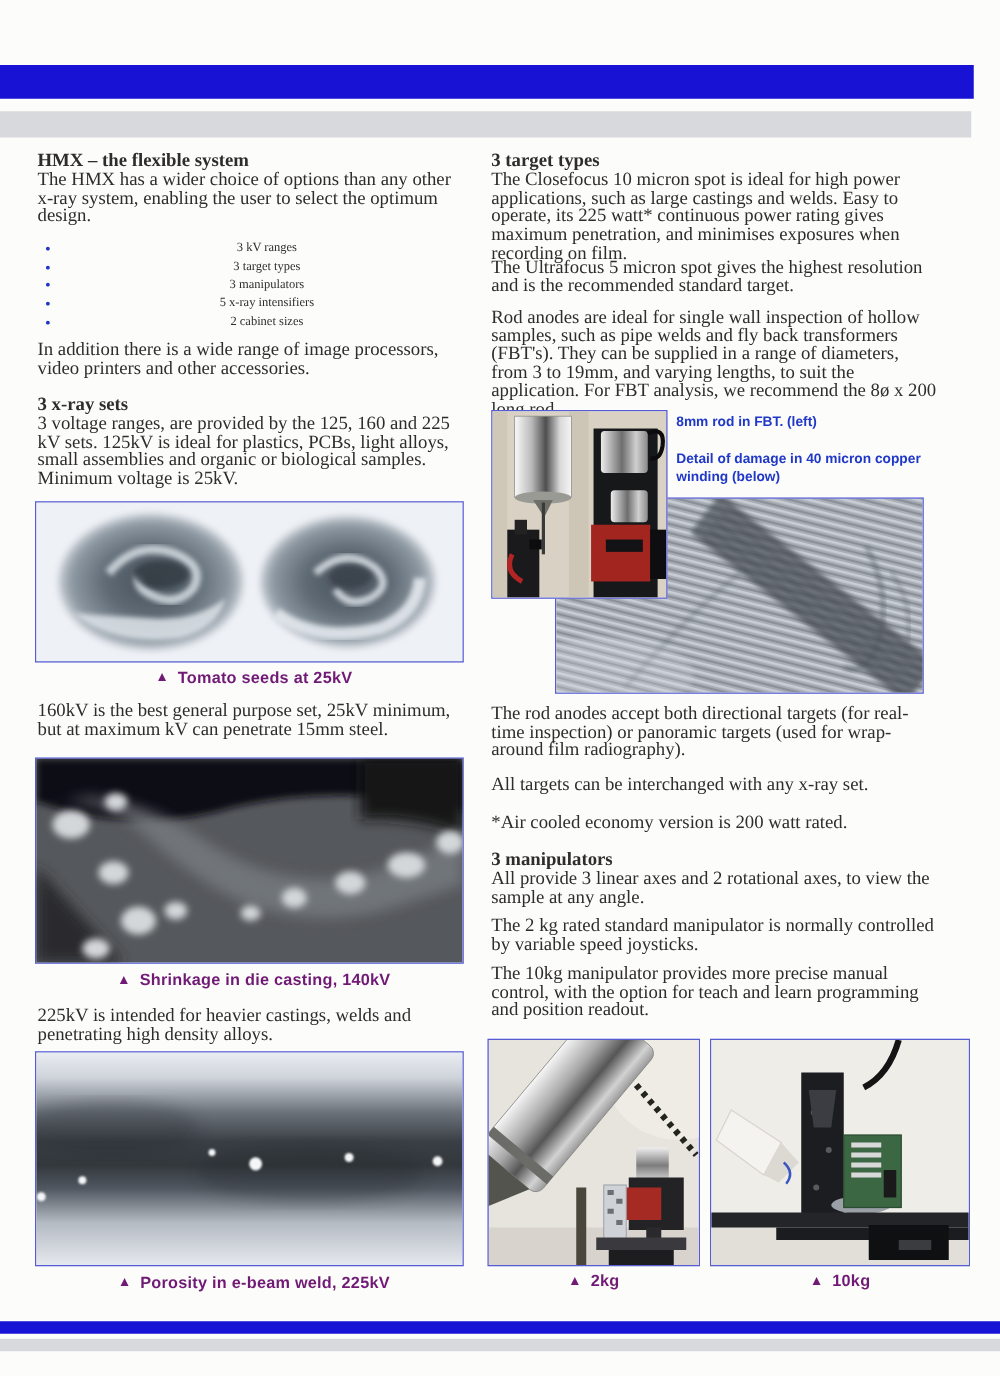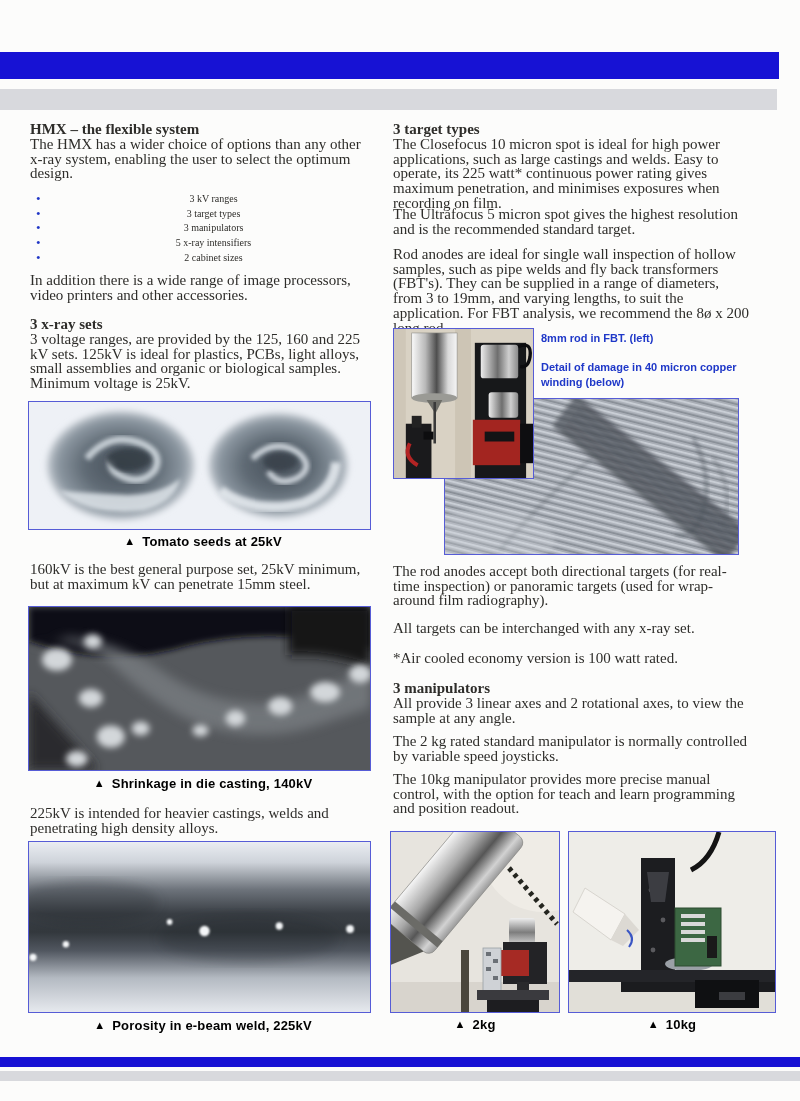--- a/index.html
+++ b/index.html
@@ -23,21 +23,21 @@
 
   ul.bullets{margin:0;padding:0;}
   ul.bullets li{list-style:none;position:relative;padding-left:21px;
                 font-size:10px;line-height:14.7px;color:#2e2d2a;text-align:center;}
   ul.bullets li::before{content:"•";position:absolute;left:6px;top:0;color:#2036c6;font-size:13px;}
 
   .photo{position:absolute;border:1.5px solid #565cd6;box-sizing:border-box;background:#dfe2e8;}
   .photo svg{display:block;width:100%;height:100%;}
 
   .cap{font-family:"Liberation Sans",sans-serif;font-weight:bold;font-size:13px;line-height:15px;
-       color:#000000;text-align:center;letter-spacing:0.2px;}
+       color:#701a75;text-align:center;letter-spacing:0.2px;}
   .cap .tri{font-size:11px;margin-right:7px;position:relative;top:-1px;}
   .fbt-caps{position:absolute;left:148px;top:331px;width:215px;
             font-family:"Liberation Sans",sans-serif;font-weight:bold;font-size:11px;line-height:15.5px;
             color:#1f38c8;}
   .fbt-caps p{margin:0 0 13px 0;}
 </style>
 </head>
 <body>
 
 <div class="page">
@@ -241,21 +241,21 @@
       </svg>
     </div>
 
     <div class="fbt-caps">
       <p>8mm rod in FBT. (left)</p>
       <p>Detail of damage in 40 micron copper winding (below)</p>
     </div>
 
     <div class="blk body-text" style="top:564px;">The rod anodes accept both directional targets (for real-time inspection) or panoramic targets (used for wrap-around film radiography).</div>
     <div class="blk body-text" style="top:621px;">All targets can be interchanged with any x-ray set.</div>
-    <div class="blk body-text" style="top:651px;">*Air cooled economy version is 100 watt rated.</div>
+    <div class="blk body-text" style="top:651px;">*Air cooled economy version is 200 watt rated.</div>
 
     <div class="blk body-text hd" style="top:681px;">3 manipulators</div>
     <div class="blk body-text" style="top:696px;">All provide 3 linear axes and 2 rotational axes, to view the sample at any angle.</div>
     <div class="blk body-text" style="top:734px;">The 2 kg rated standard manipulator is normally controlled by variable speed joysticks.</div>
     <div class="blk body-text" style="top:772px;">The 10kg manipulator provides more precise manual control, with the option for teach and learn programming and position readout.</div>
 
     <div class="photo" style="left:-3px;top:831px;width:170px;height:182px;">
       <svg viewBox="0 0 168 180" preserveAspectRatio="none">
         <defs>
           <linearGradient id="tube" x1="0" y1="0" x2="1" y2="0">

